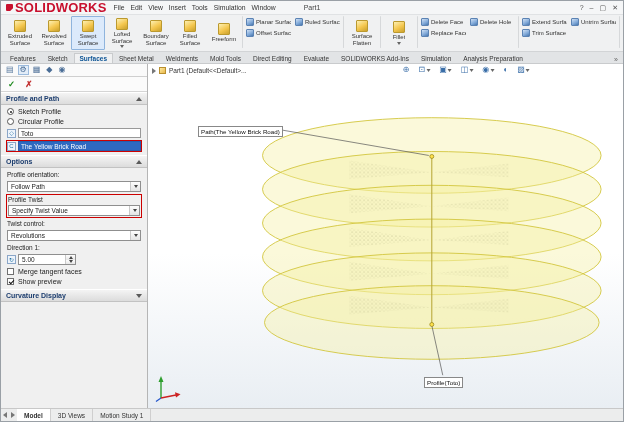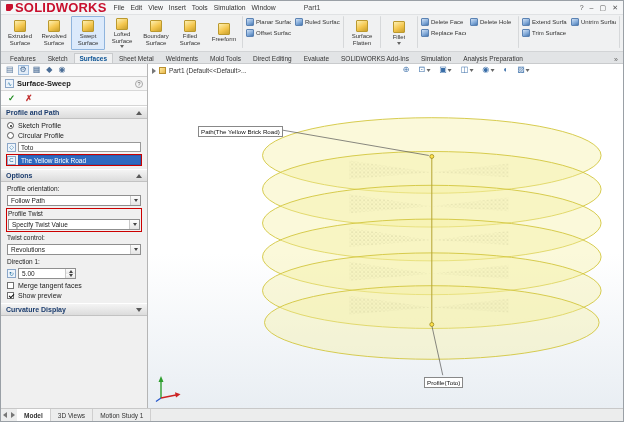--- a/index.html
+++ b/index.html
@@ -314,25 +314,20 @@
 
     <aside class="pm">
       <div class="pm-tabs">
 
       <span class="pm-tab">▤</span>
           <span class="pm-tab active">⚙</span>
           <span class="pm-tab">▦</span>
           <span class="pm-tab">◆</span>
           <span class="pm-tab">◉</span>
         </div>
-      <div class="pm-title-row">
-        <span class="f-icon">∿</span>
-        <span class="pm-title">Surface-Sweep</span>
-        <span class="pm-help">?</span>
-      </div>
       <div class="pm-actions">
         <span class="pm-ok">✓</span>
         <span class="pm-cancel">✗</span>
       </div>
 
       <div class="pm-body">
 
         <div class="sec-h">
           <span>Profile and Path</span>
           <span class="chev"></span>

